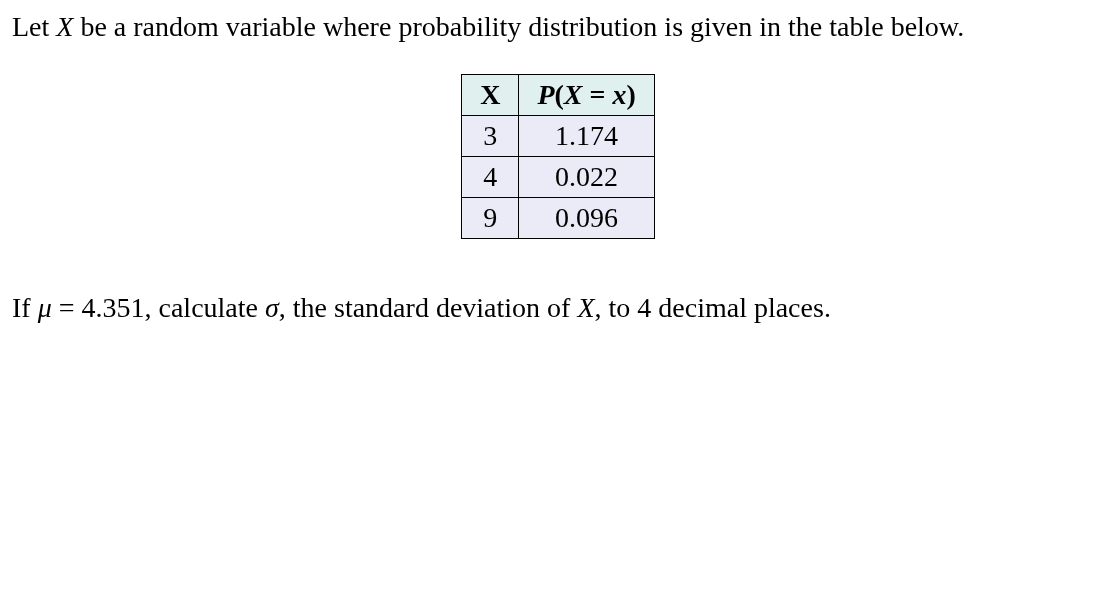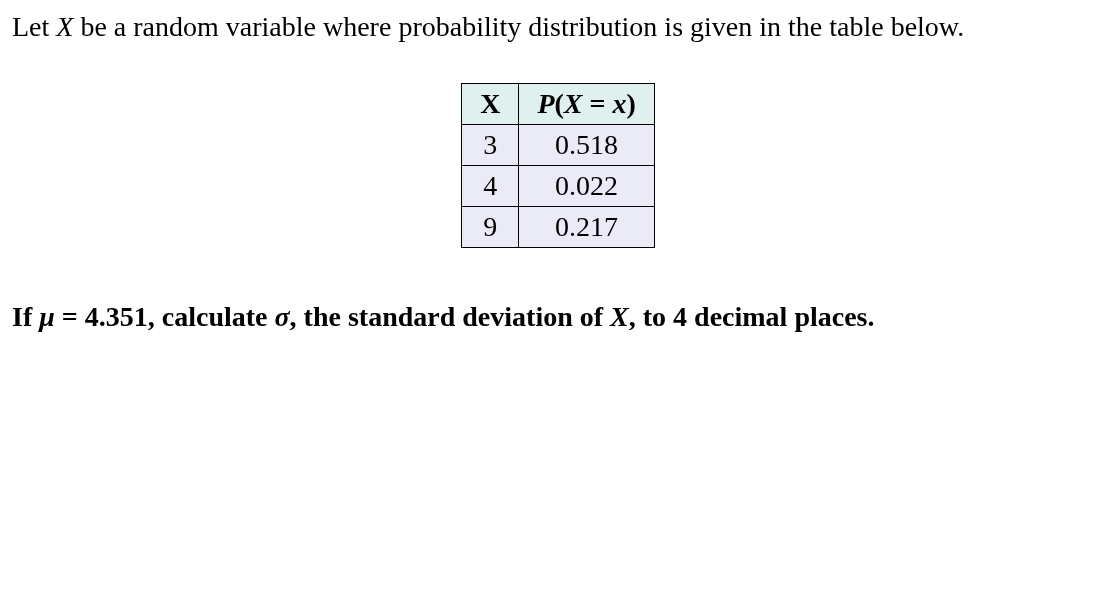--- a/index.html
+++ b/index.html
@@ -7,21 +7,21 @@
       font-size: 28px;
       color: #000;
       margin: 0;
       padding: 8px 12px;
       width: 1116px;
       box-sizing: border-box;
       background: #fff;
     }
     .intro {
       line-height: 1.35;
-      margin-bottom: 37px;
+      margin-bottom: 28px;
     }
     .table-wrapper {
       display: flex;
       justify-content: center;
       margin: 20px 0 50px 0;
     }
     table {
       border-collapse: collapse;
     }
     th, td {
@@ -38,50 +38,49 @@
       background: #ebebf7;
     }
     th.col-x {
       font-weight: bold;
     }
     .italic {
       font-style: italic;
     }
     .question {
       line-height: 1.35;
-      font-weight: bold;
     }
   </style>
 </head>
 <body>
 
 <div class="intro">
   <span>Let </span><span class="italic">X</span><span> be a random variable where probability distribution is given in the table below.</span>
 </div>
 
 <div class="table-wrapper">
   <table>
     <tbody>
         <tr>
       <th class="col-x">X</th>
       <th>
         <span class="italic">P</span><span>(</span><span class="italic">X</span><span> = </span><span class="italic">x</span><span>)</span>
       </th>
     </tr>
     <tr>
       <td>3</td>
-      <td>0.518</td>
+      <td>1.174</td>
     </tr>
     <tr>
       <td>4</td>
       <td>0.022</td>
     </tr>
     <tr>
       <td>9</td>
-      <td>0.217</td>
+      <td>0.096</td>
     </tr>
   </tbody>
     </table>
 </div>
 
 <div class="question">
   <span>If </span><span class="italic">μ</span><span> = 4.351, calculate </span><span class="italic">σ</span><span>, the standard deviation of </span><span class="italic">X</span><span>, to 4 decimal places.</span>
 </div>
 
 </body></html>

